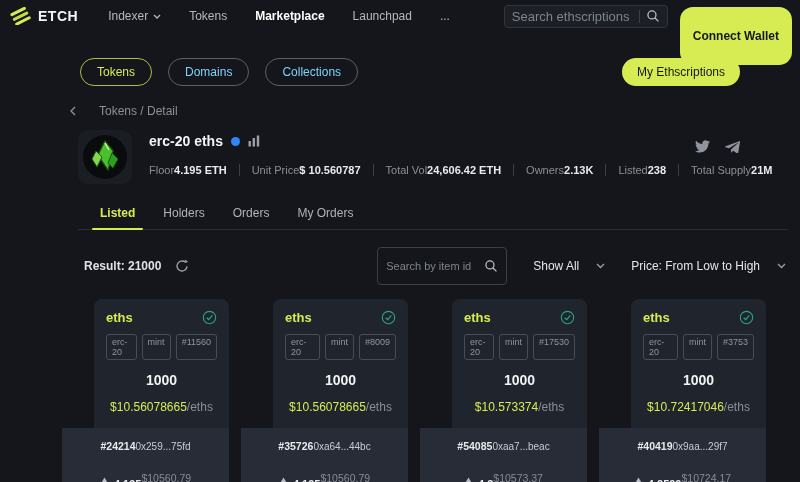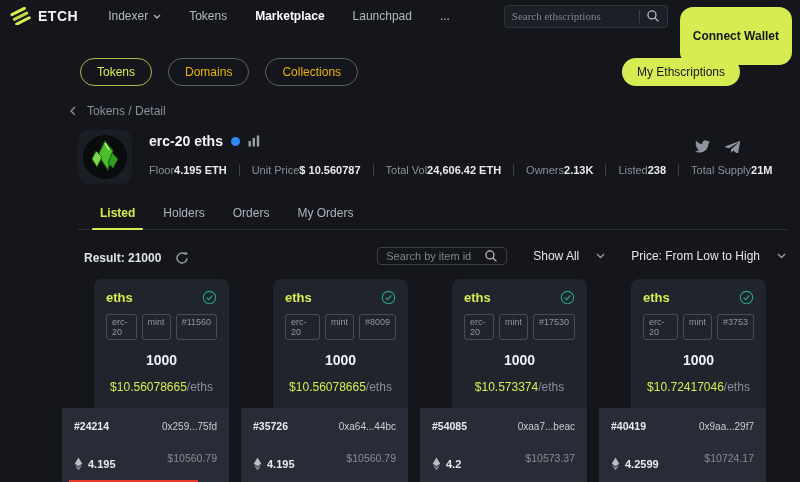--- a/index.html
+++ b/index.html
@@ -10,72 +10,72 @@
     font-family:"Liberation Sans", sans-serif;
   }
   
   .navbar { display:flex; align-items:center; height:32px; padding:0 8px 0 10px; }
   .brand { display:flex; align-items:center; gap:6px; margin-right:30px; }
   .brand-name { font-size:14px; font-weight:bold; letter-spacing:.5px; color:#f2f4f6; }
   .nav-item { font-size:12px; color:#b3b8c0; margin-right:28px; display:flex; align-items:center; gap:5px; cursor:pointer; }
   .nav-item.active { color:#ffffff; font-weight:bold; }
   .nav-right { margin-left:auto; display:flex; align-items:center; gap:12px; }
   .nav-search { display:flex; align-items:center; width:164px; height:23px; background:#1c1f26; border:1px solid #30343d; border-radius:4px; padding:0 7px; }
-  .nav-search input { flex:1; background:transparent; border:none; outline:none; color:#ced2d9; font-size:11px; font-family:Liberation Serif, serif; min-width:0; }
+  .nav-search input { flex:1; background:transparent; border:none; outline:none; color:#ced2d9; font-size:13px; font-family:Liberation Sans, sans-serif; min-width:0; }
   .nav-search input::placeholder { color:#7e848d; }
   .vdivider { width:1px; height:13px; background:#3a3f49; margin:0 6px 0 2px; }
   .connect-btn { background:#d7eb52; color:#15181c; font-weight:bold; font-size:12px; border:none; border-radius:13px; padding:22px 13px; cursor:pointer; font-family:"Liberation Sans",sans-serif;margin-top:39px; }
   
   .category-row { display:flex; align-items:center; padding:26px 60px 0 80px; }
-  .pill { border:1px solid #5a5f68; border-radius:15px; padding:6px 16px; font-size:12px; color:#eab308; margin-right:16px; cursor:pointer; background:transparent; font-family:"Liberation Sans",sans-serif; }
+  .pill { border:1px solid #5a5f68; border-radius:15px; padding:6px 16px; font-size:12px; color:#7dd3fc; margin-right:16px; cursor:pointer; background:transparent; font-family:"Liberation Sans",sans-serif; }
   .pill.active { color:#d7eb52; border-color:#aebd49; }
   .my-eths { margin-left:auto; margin-right:0; background:#d7eb52; border:none; color:#15181c; border-radius:15px; padding:7px 15px; font-size:12px; cursor:pointer; font-family:"Liberation Sans",sans-serif; }
   
-  .breadcrumb { display:flex; align-items:center; gap:11px; margin:18px 0 0 70px; font-size:12px; color:#8a8f98; cursor:pointer; }
+  .breadcrumb { display:flex; align-items:center; gap:23px; margin:18px 0 0 70px; font-size:12px; color:#8a8f98; cursor:pointer; }
   
   .token-header { display:flex; margin:12px 60px 0 78px; position:relative; }
   .avatar { width:54px; height:54px; border-radius:10px; background:#1a1d23; display:flex; align-items:center; justify-content:center; flex:none; }
   .header-info { margin-left:17px; padding-top:3px; }
   .title-row { display:flex; align-items:center; gap:8px; }
   .token-name { font-size:14px; font-weight:bold; color:#f2f4f6; }
   .verified-dot { width:9px; height:9px; border-radius:50%; background:#2f86f6; }
   .stats-row { display:flex; align-items:center; margin-top:15px; font-size:11px; color:#8a8f98; white-space:nowrap; }
   .stat b { color:#e8eaed; font-weight:bold; }
   .stat-div { width:1px; height:12px; background:#3a3f48; margin:0 12px; }
   .social { position:absolute; right:0; top:10px; display:flex; gap:15px; }
   .social span { cursor:pointer; }
   
   .detail-tabs { display:flex; gap:28px; margin:22px 12px 0 78px; border-bottom:1px solid #2a2e36; }
   .dtab { font-size:12px; color:#aeb3bb; padding-bottom:9px; position:relative; cursor:pointer; }
   .dtab.active { color:#d7eb52; font-weight:bold; }
   .dtab.active::after { content:""; position:absolute; left:-8px; right:-8px; bottom:-1px; height:2px; background:#d7eb52; border-radius:1px; }
   
-  .toolbar { display:flex; align-items:flex-end; margin:17px 14px 0 84px; }
+  .toolbar { display:flex; align-items:center; margin:17px 14px 0 84px; }
   .result { font-size:12px; font-weight:bold; color:#dfe2e6; }
   .refresh { margin-left:14px; display:flex; cursor:pointer; }
   .toolbar-right { margin-left:auto; display:flex; align-items:center; gap:26px; }
-  .item-search { display:flex; align-items:center; width:130px; height:18px; border:1px solid #3a3f48; border-radius:4px; padding:0 8px; background:transparent; }
+  .item-search { display:flex; align-items:center; width:130px; height:38px; border:1px solid #3a3f48; border-radius:4px; padding:0 8px; background:transparent; }
   .item-search input { flex:1; background:transparent; border:none; outline:none; color:#ced2d9; font-size:11px; font-family:"Liberation Sans",sans-serif; min-width:0; }
   .item-search input::placeholder { color:#7e848d; }
   .select { display:flex; align-items:center; gap:17px; font-size:12px; color:#e4e6ea; cursor:pointer; }
   
   .card-grid { display:grid; grid-template-columns:repeat(4,1fr); gap:12px; margin:14px 34px 0 62px; }
   .card { position:relative; }
   .card.annotated { z-index:3; }
   .card-top { background:#1f242d; border-radius:8px 8px 0 0; padding:11px 12px 14px;margin-left:32px; }
   .card-title-row { display:flex; justify-content:space-between; align-items:center; }
   .card-title { color:#d7eb52; font-size:13px; font-weight:bold; }
   .tag-row { display:flex; gap:5px; margin-top:9px; }
   .tag { font-size:9px; color:#9096a0; border:1px solid #474c56; border-radius:3px; padding:2px 5px; }
   .card-amount { text-align:center; font-size:14px; font-weight:bold; margin-top:12px; color:#f0f2f4; }
   .card-price { text-align:center; margin-top:12px; font-size:12px; }
   .price-main { color:#d7eb52; font-weight:normal; }
   .price-suffix { color:#8a8f98; }
   .card-bottom { background:#272c37; border-radius:0 0 8px 8px; padding:12px 12px 12px; }
-  .crow { display:flex; justify-content:space-between; align-items:center; }
+  .crow { display:flex; justify-content:center; align-items:center; }
   .item-id { font-weight:bold; font-size:10.5px; color:#e8eaed; }
   .seller { color:#c8ccd2; font-size:10px; cursor:pointer; }
   .row2 { margin-top:13px; }
   .eth { display:flex; align-items:center; gap:5px; font-size:11px; font-weight:bold; color:#e8eaed;margin-top:12px; }
   .usd { color:#878c95; font-size:10.5px; }
   .buy-row { display:flex; align-items:center; gap:11px; margin-top:13px; position:relative; }
   .buy-btn { flex:1; height:26px; border:1px solid #b9cf4e; border-radius:14px; background:transparent; color:#d7eb52; font-size:12px; font-weight:bold; cursor:pointer; font-family:"Liberation Sans",sans-serif; }
   .cart { display:flex; cursor:pointer; }
   
   .annotation-rect, .annotation-arrow { display:none; }

